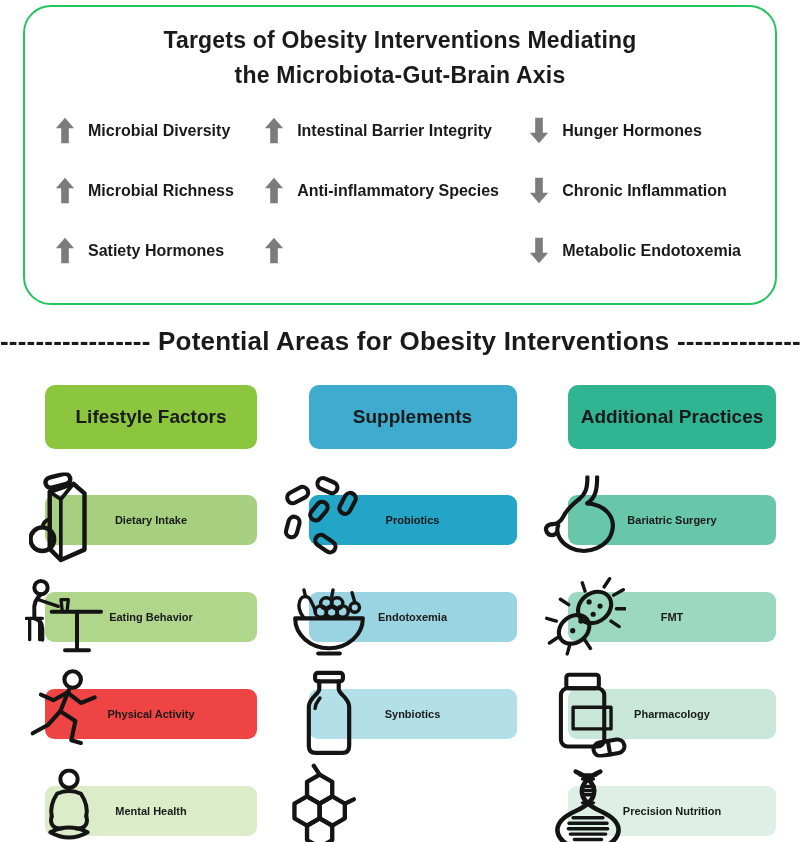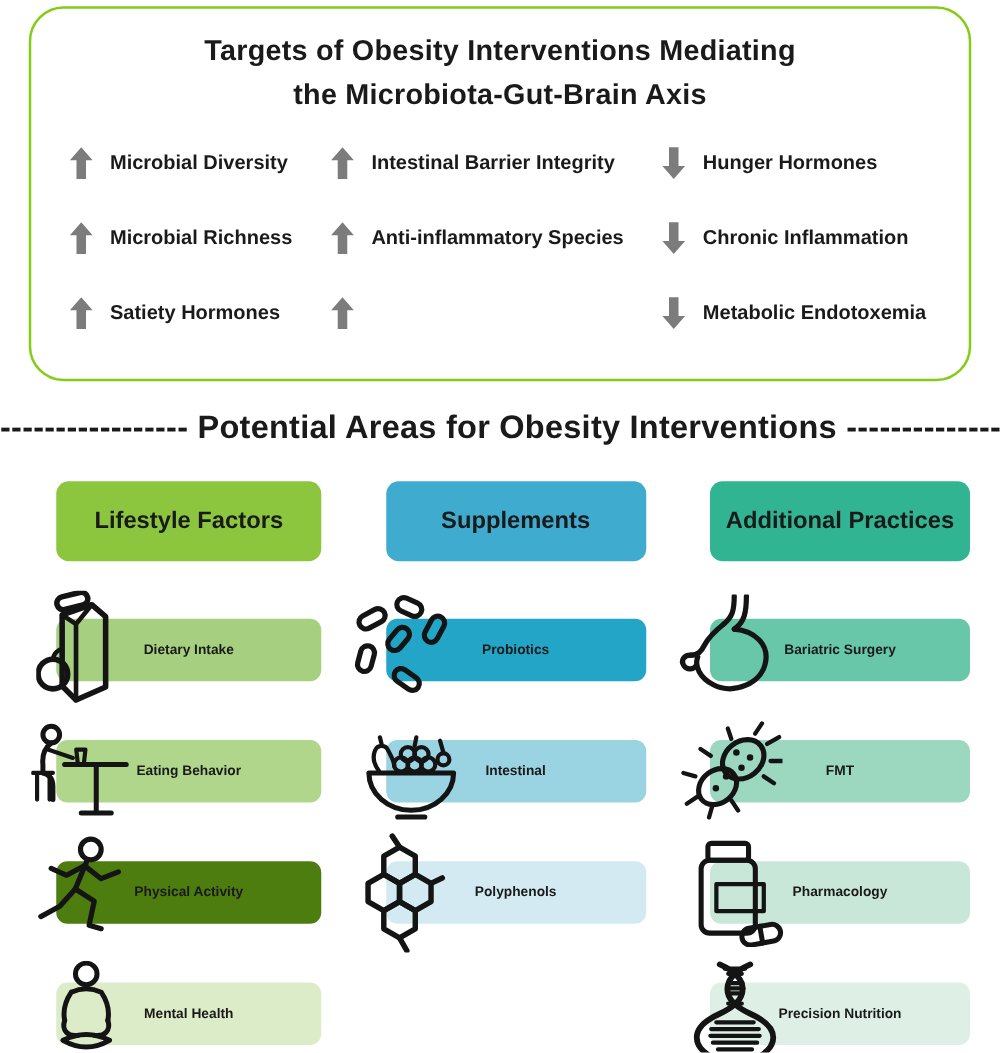--- a/index.html
+++ b/index.html
@@ -5,21 +5,21 @@
   html,body{margin:0;padding:0;}
   body{
     width:800px;height:842px;overflow:hidden;background:#ffffff;
     font-family:"Liberation Sans",sans-serif;color:#1a1a1a;
   }
   .figure{width:800px;height:842px;position:relative;}
 
   
   .targets-box{
     box-sizing:border-box;width:754px;margin:5px auto 0;
-    border:2px solid #84cc16;border-radius:28px;
+    border:2px solid #22c55e;border-radius:28px;
     padding:16px 0 0;height:300px;
   }
   .targets-title{
     text-align:center;font-size:23px;font-weight:700;line-height:1.5;
     letter-spacing:.2px;
   }
   .targets-grid{
     display:grid;grid-template-columns:auto auto auto;
     justify-content:space-between;align-items:center;
     padding:24px 34px 0 30px;row-gap:31px;
@@ -197,21 +197,21 @@
           <span class="row-icon i-run">
             <svg width="80" height="91" viewBox="0 0 58 66">
               <circle cx="36" cy="8" r="6"></circle>
               <path d="M34 14 L27 31"></path>
               <path d="M33 17 L22 23 L13 19"></path>
               <path d="M33 18 L42 25 L52 21"></path>
               <path d="M27 31 L38 38 L35 52 L42 54"></path>
               <path d="M27 31 L18 41 L7 47"></path>
             </svg>
           </span>
-          <div class="bar" style="background-color: #4d7c0f;">
+          <div class="bar" style="background-color: #ef4444;">
             <span>Physical Activity</span>
           </div>
         </div>
 
         <div class="row">
           <span class="row-icon i-med">
             <svg width="72" height="85" viewBox="0 0 54 64">
               <circle cx="27" cy="8" r="6.5"></circle>
               <path d="M18 19 Q27 15 36 19 C40 25 41 31 40 36 M18 19 C14 25 13 31 14 36"></path>
               <path d="M14 36 C12 42 16 46 22 45 M40 36 C42 42 38 46 32 45"></path>
@@ -257,38 +257,47 @@
                 <circle class="thin" cx="33" cy="27" r="4.2"></circle>
                 <circle class="thin" cx="41" cy="27" r="4.2"></circle>
               <path class="thin" d="M33 16 L34 11"></path>
               <circle class="thin" cx="50" cy="24" r="3.5"></circle>
                 <path class="thin" d="M50 20 L48 13"></path>
               <path d="M6 32 A25 22 0 0 0 56 32 Z"></path>
               <path d="M23 58 H39"></path>
             </svg>
           </span>
           <div class="bar" style="background-color: rgb(154, 211, 225);">
-            <span>Intestinal</span>
-          </div>
-        </div>
-
+            <span>Endotoxemia</span>
+          </div>
+        </div>
+
+        <div class="row">
+          <span class="row-icon i-bottle">
+            <svg width="64" height="90" viewBox="0 0 46 64">
+              <rect x="13" y="2.5" width="20" height="6" rx="2"></rect>
+              <path d="M16 8.5 V14 C16 18 8.5 20 8.5 27 V55 Q8.5 60 13.5 60 H32.5 Q37.5 60 37.5 55 V27 C37.5 20 30 18 30 14 V8.5"></path>
+              <path class="thin" d="M13 28 C13 24 15.5 22.5 16.5 20.5"></path>
+            </svg>
+          </span>
+          <div class="bar" style="background-color: rgb(179, 223, 233);">
+            <span>Synbiotics</span>
+          </div>
+        </div>
 
         <div class="row">
           <span class="row-icon i-mol">
             <svg width="70" height="96" viewBox="0 0 48 66">
               <path d="M21 8 L29.66 13 V23 L21 28 L12.34 23 V13 Z"></path>
               <path d="M29.66 23 L38.32 28 V38 L29.66 43 L21 38 V28 Z"></path>
               <path d="M12.34 23 L21 28 V38 L12.34 43 L3.68 38 V28 Z"></path>
               <path d="M21 38 L29.66 43 V53 L21 58 L12.34 53 V43 Z"></path>
               <path d="M21 8 L17 2 M38.32 28 L44.5 25 M21 58 L25 65"></path>
             </svg>
           </span>
-          <div class="bar" style="background-color: rgb(211, 234, 242);">
-            <span>Polyphenols</span>
-          </div>
         </div>
 
       </div>
     </div>
 
     <div class="col">
       <div class="col-header" style="background-color: rgb(48, 180, 145);">Additional Practices</div>
       <div class="rows">
 
         <div class="row">

